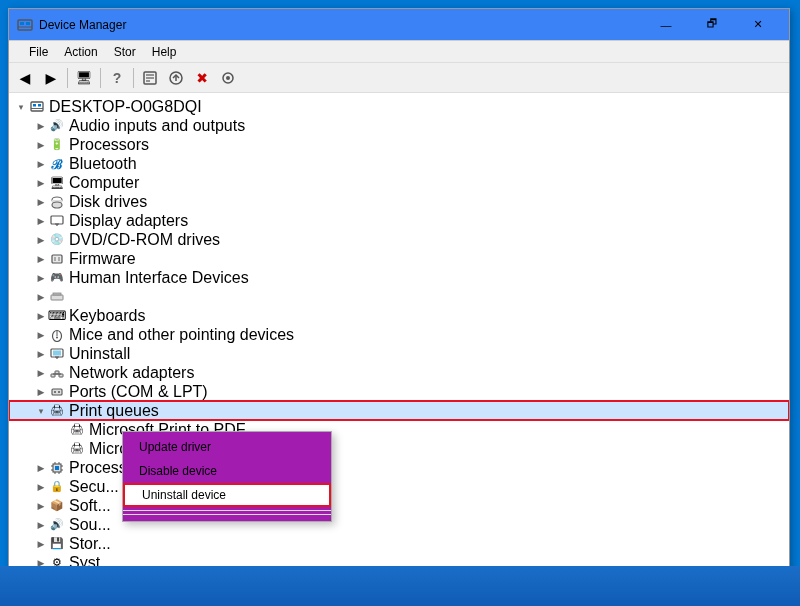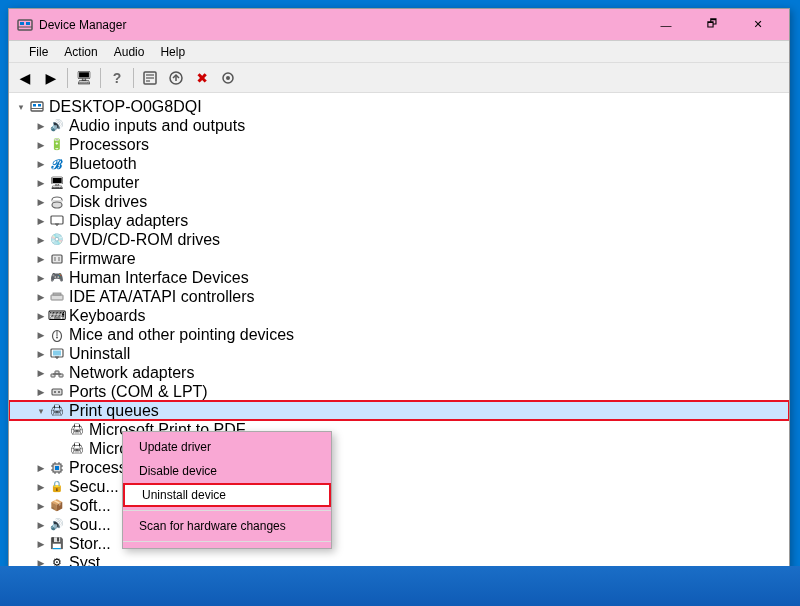--- a/index.html
+++ b/index.html
@@ -35,21 +35,21 @@
       height: 590px;
       background: #f0f0f0;
       border: 1px solid #999;
       box-shadow: 2px 2px 8px rgba(0,0,0,0.3);
       display: flex;
       flex-direction: column;
     }
 
     
     .titlebar {
-      background: #f9a8d4;
+      background: #3b82f6;
       height: 32px;
       display: flex;
       align-items: center;
       padding: 0 8px;
       border-bottom: 1px solid #ccc;
       flex-shrink: 0;
     }
     .titlebar-icon {
       width: 16px;
       height: 16px;
@@ -196,21 +196,21 @@
     .tree-view::-webkit-scrollbar { width: 14px; }
     .tree-view::-webkit-scrollbar-track { background: #f0f0f0; }
     .tree-view::-webkit-scrollbar-thumb { background: #c0c0c0; border: 2px solid #f0f0f0; }
 
     
     .context-menu {
       position: absolute;
       left: 113px;
       top: 338px;
       width: 210px;
-      background: #f9a8d4;
+      background: #a21caf;
       border: 1px solid #aaa;
       box-shadow: 3px 3px 8px rgba(0,0,0,0.25);
       padding: 3px 0;
       z-index: 100;
     }
     .context-item {
       padding: 5px 16px;
       font-size: 12px;
       cursor: pointer;
       color: #000;
@@ -265,21 +265,21 @@
     <div class="titlebar-buttons">
       <button class="titlebar-btn">—</button>
       <button class="titlebar-btn">🗗</button>
       <button class="titlebar-btn close">✕</button>
     </div>
   </div>
 
   <div class="menubar">
     <div class="menu-item">File</div>
     <div class="menu-item">Action</div>
-    <div class="menu-item">Audio</div>
+    <div class="menu-item">Stor</div>
     <div class="menu-item">Help</div>
   </div>
 
   <div class="toolbar">
     <button class="toolbar-btn" title="Back">◀</button>
     <button class="toolbar-btn" title="Forward">▶</button>
     <div class="toolbar-separator"></div>
     <button class="toolbar-btn" title="Computer" style="font-size:13px;">🖥</button>
     <div class="toolbar-separator"></div>
     <button class="toolbar-btn" title="Help" style="font-size:14px; font-weight:bold; color:#666;">?</button>
@@ -397,21 +397,20 @@
       </div>
 
       <div class="tree-item indent2">
         <div class="tree-expand">▶</div>
         <div class="tree-icon">
           <svg width="14" height="14" viewBox="0 0 14 14">
               <rect x="1" y="5" width="12" height="5" rx="0.5" fill="#ddd" stroke="#888" stroke-width="1"></rect>
               <rect x="3" y="3" width="8" height="2" fill="#bbb" stroke="#888" stroke-width="0.8"></rect>
             </svg>
         </div>
-        <span class="tree-label">IDE ATA/ATAPI controllers</span>
       </div>
 
       <div class="tree-item indent2">
         <div class="tree-expand">▶</div>
         <div class="tree-icon kbd-icon"></div>
         <span class="tree-label">Keyboards</span>
       </div>
 
       <div class="tree-item indent2">
         <div class="tree-expand">▶</div>
@@ -537,21 +536,20 @@
         <span class="tree-label">Universal Serial Bus controllers</span>
       </div>
 
     </div>
 
     <div class="context-menu">
       <div class="context-item">Update driver</div>
       <div class="context-item">Disable device</div>
       <div class="context-item highlighted">Uninstall device</div>
       <div class="context-separator"></div>
-      <div class="context-item">Scan for hardware changes</div>
       <div class="context-separator"></div>
     </div>
 
   </div>
 
   <div class="statusbar">
     <span>Launches the Update Driver Wizard for the selected device.</span>
   </div>
 </div>
 

